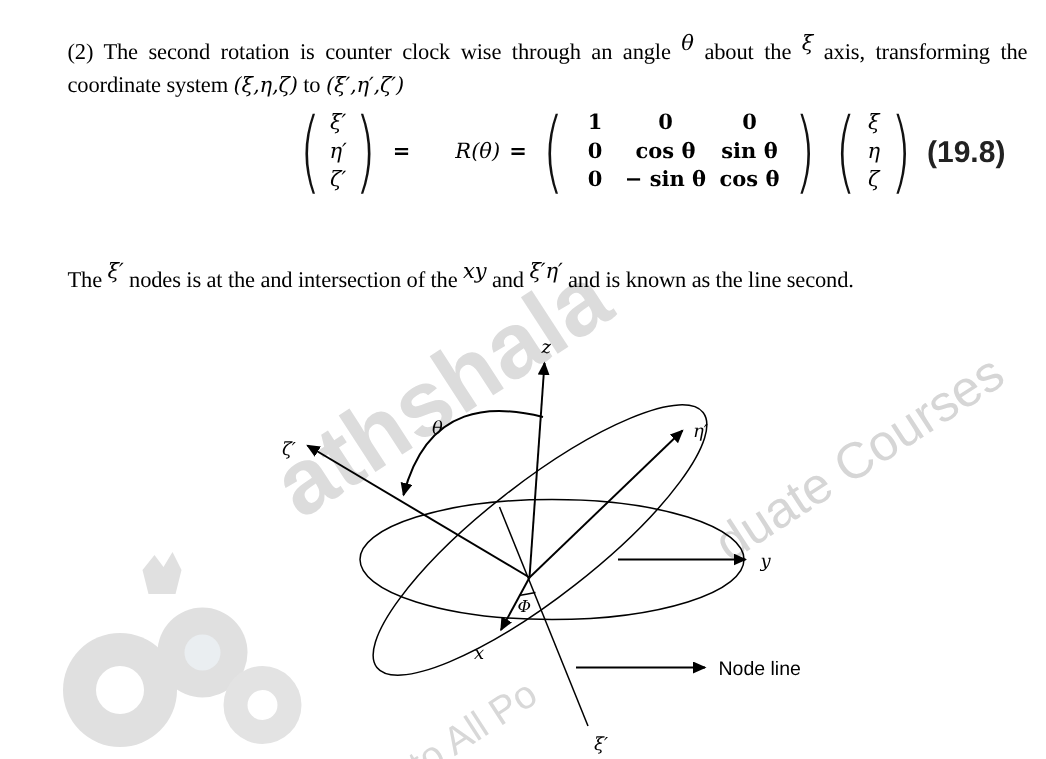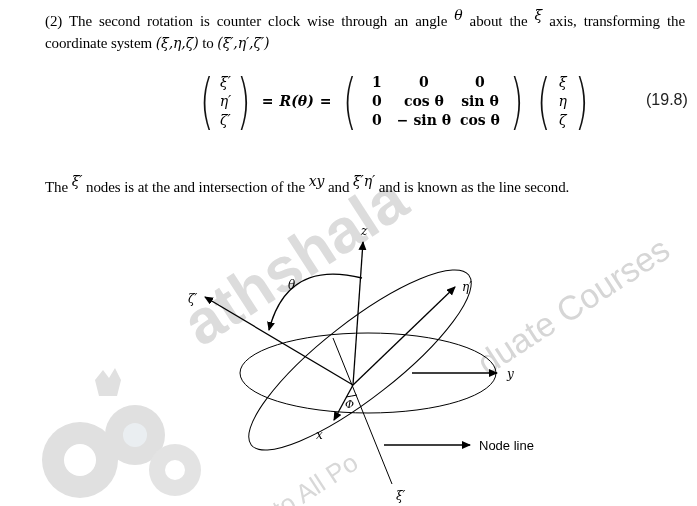--- a/index.html
+++ b/index.html
@@ -1,31 +1,31 @@
 <!DOCTYPE html>
 <html><head>
   <meta charset="utf-8">
   <style>
     html, body { margin: 0; padding: 0; background: #ffffff; }
     body { width: 697px; height: 506px; position: relative; overflow: hidden;
            font-family: "Liberation Serif", serif; color: #000; }
     .para { position: absolute; left: 45px; font-size: 15px; line-height: 22px; letter-spacing: -0.1px; }
-    .p1 { top: 10px; width: 640px; text-align: justify; }
+    .p1 { top: 24px; width: 640px; text-align: justify; }
     .m { font-family: "DejaVu Serif", serif; font-style: italic; font-size: 14px; }
     .sup { position: relative; top: -6px; }
     .eq { position: absolute; top: 68px; left: 195px; height: 66px; display: flex; align-items: center;
           font-family: "DejaVu Serif", serif; font-size: 14px; }
     .paren { display: flex; align-items: stretch; }
     .paren .br { font-family: "DejaVu Sans", sans-serif; font-weight: 200; font-size: 60px; line-height: 60px; transform: scaleX(0.6); color:#111; }
     .vec { display: flex; flex-direction: column; justify-content: center; font-style: italic; line-height: 19px; text-align: center; min-width: 14px; }
     .mat { display: grid; grid-template-columns: 32px 62px 50px; row-gap: 2px; text-align: center; line-height: 17px; font-weight: bold; }
     .mat span { font-weight: bold; }
     .eqsign { margin: 0 6px; font-weight: bold; }
-    .rtheta { font-style: italic; font-weight: bold; }
-    .eqnum { position: absolute; top: 91px; left: 646px; font-family: "Liberation Sans", sans-serif; font-weight: normal; font-size: 16px; color:#222; }
+    .rtheta { font-style: italic; font-weight: normal; margin-left: 24px; }
+    .eqnum { position: absolute; top: 91px; left: 618px; font-family: "Liberation Sans", sans-serif; font-weight: bold; font-size: 20px; color:#222; }
     .p2 { top: 176px; }
     .wm { position: absolute; color: #d9d9d9; font-family: "Liberation Sans", sans-serif; font-weight: bold; white-space: nowrap; pointer-events: none; }
     .diagram { position: absolute; left: 0; top: 0; }
     .lbl { font-family: "DejaVu Serif", serif; font-style: italic; font-size: 12px; fill: #000; }
     .nodelbl { font-family: "Liberation Sans", sans-serif; font-size: 13px; fill: #000; }
   </style>
 </head>
 <body>
 
 <div class="wm" style="left:170px; top:300px; font-size:62px; transform: rotate(-33deg); transform-origin: left top; color:#dcdcdc;">athshala</div>

